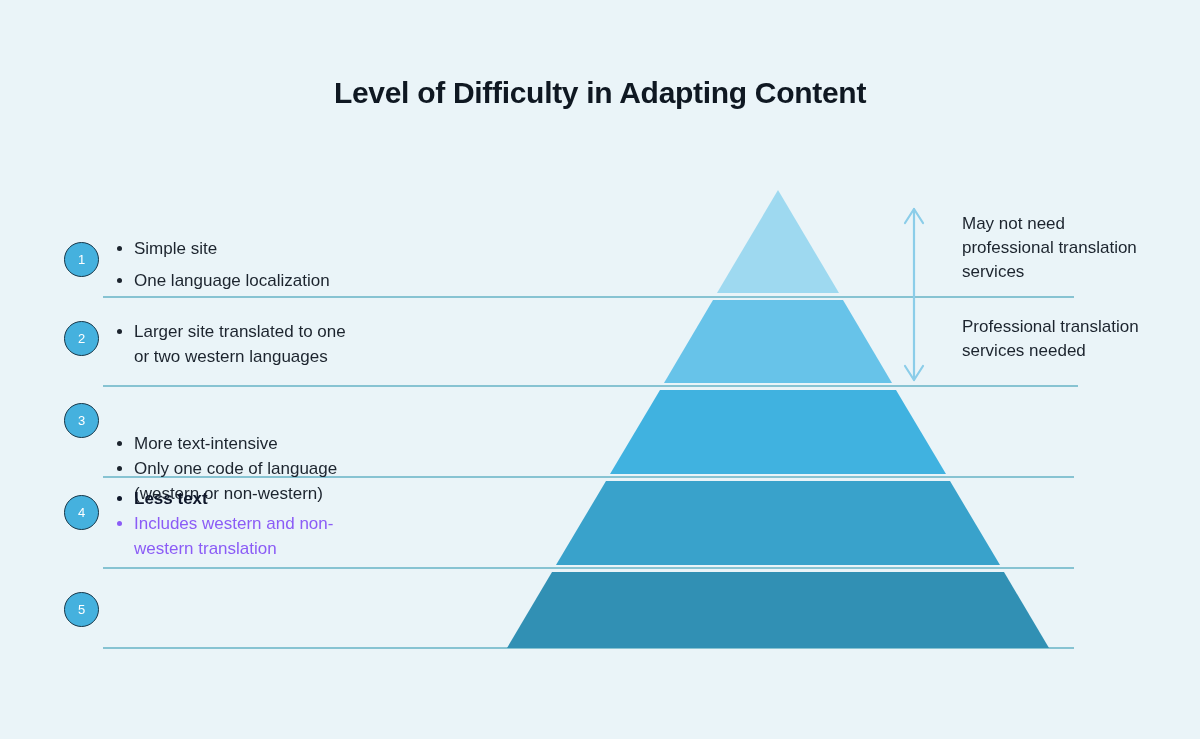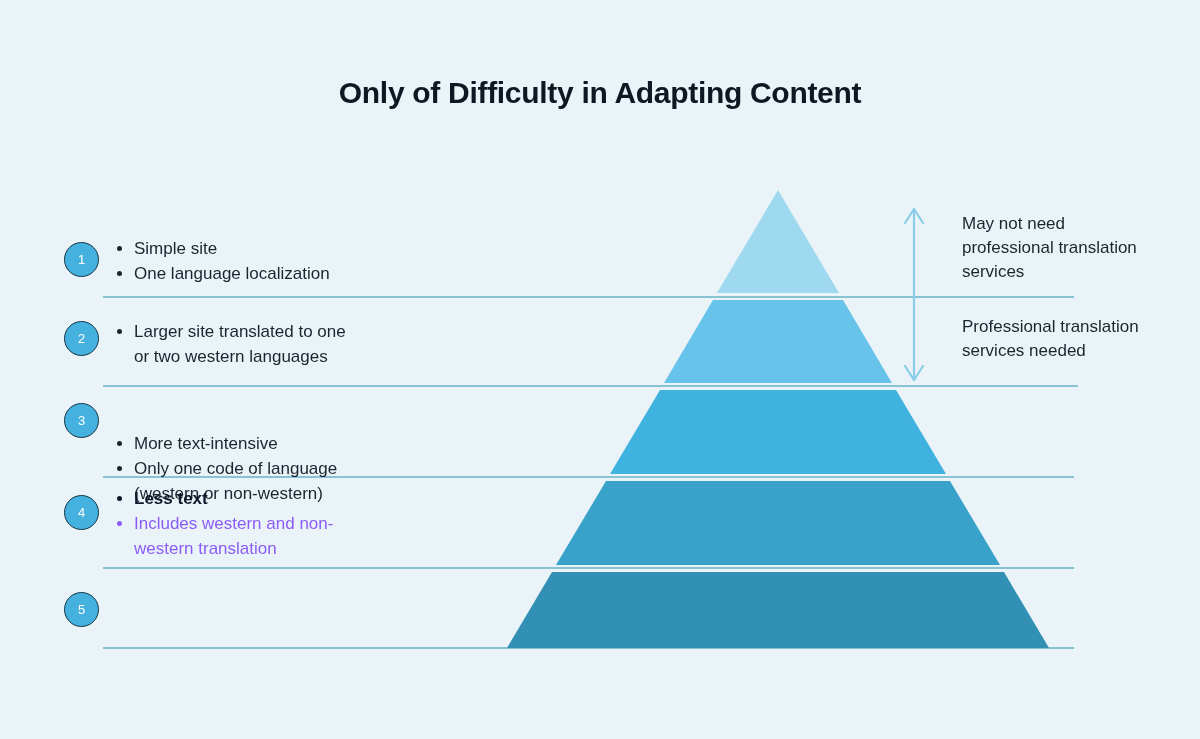--- a/index.html
+++ b/index.html
@@ -63,21 +63,21 @@
     margin-left:24px;
   }
   .a1{left:938px;top:212px;}
   .a2{left:938px;top:315px;}
 </style>
 </head>
 <body style="background: rgb(234, 244, 248);">
 
 <div class="canvas">
 
-  <div class="title" style="color: rgb(15, 24, 34);">Only of Difficulty in Adapting Content</div>
+  <div class="title" style="color: rgb(15, 24, 34);">Level of Difficulty in Adapting Content</div>
 
   <svg class="layer" viewBox="0 0 1200 739">
     <g stroke-width="1.4" fill="none" stroke="#66b3c6">
       <line x1="103" y1="297" x2="1074" y2="297"></line>
       <line x1="103" y1="386" x2="1078" y2="386"></line>
       <line x1="103" y1="477" x2="1074" y2="477"></line>
       <line x1="103" y1="568" x2="1074" y2="568"></line>
       <line x1="103" y1="648" x2="1074" y2="648"></line>
     </g>
 
@@ -93,21 +93,21 @@
       <line x1="914" y1="209" x2="914" y2="380"></line>
       <polyline points="905,223 914,209 923,223"></polyline>
       <polyline points="905,366 914,380 923,366"></polyline>
     </g>
   </svg>
 
   <div class="level-row" style="top:236px">
     <div class="level-badge" style="margin-top: 6px; background: rgb(69, 177, 222); border-color: rgb(23, 55, 73); color: rgb(255, 255, 255);">1</div>
     <ul class="level-bullets">
       <li style="color: rgb(28, 36, 46);">Simple site</li>
-      <li style="color: rgb(28, 36, 46);">One language localization</li>
+      <li style="color: rgb(28, 36, 46); margin-top: 7px;">One language localization</li>
     </ul>
   </div>
 
   <div class="level-row" style="top:319px">
     <div class="level-badge" style="margin-top: 2px; background: rgb(69, 177, 222); border-color: rgb(23, 55, 73); color: rgb(255, 255, 255);">2</div>
     <ul class="level-bullets">
       <li style="color: rgb(28, 36, 46);">Larger site translated to one
 or two western languages</li>
     </ul>
   </div>

